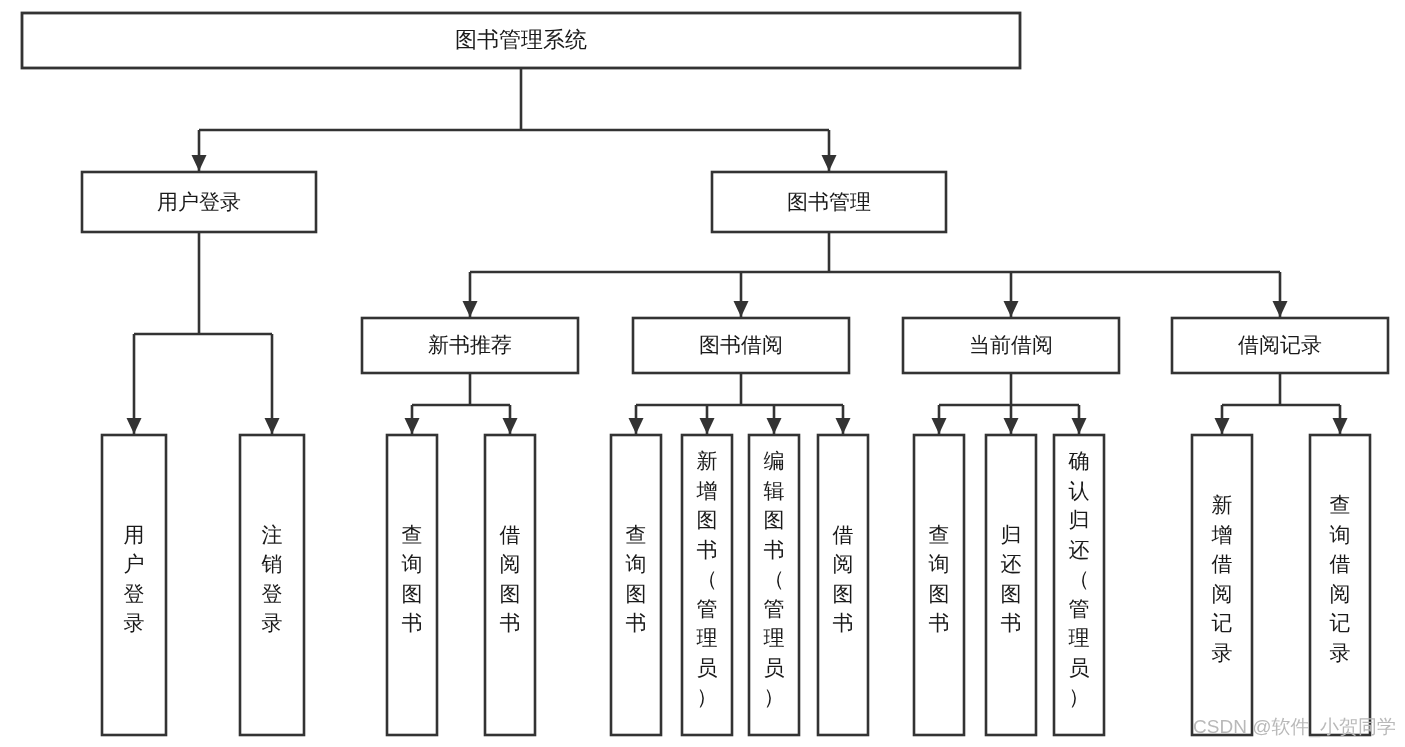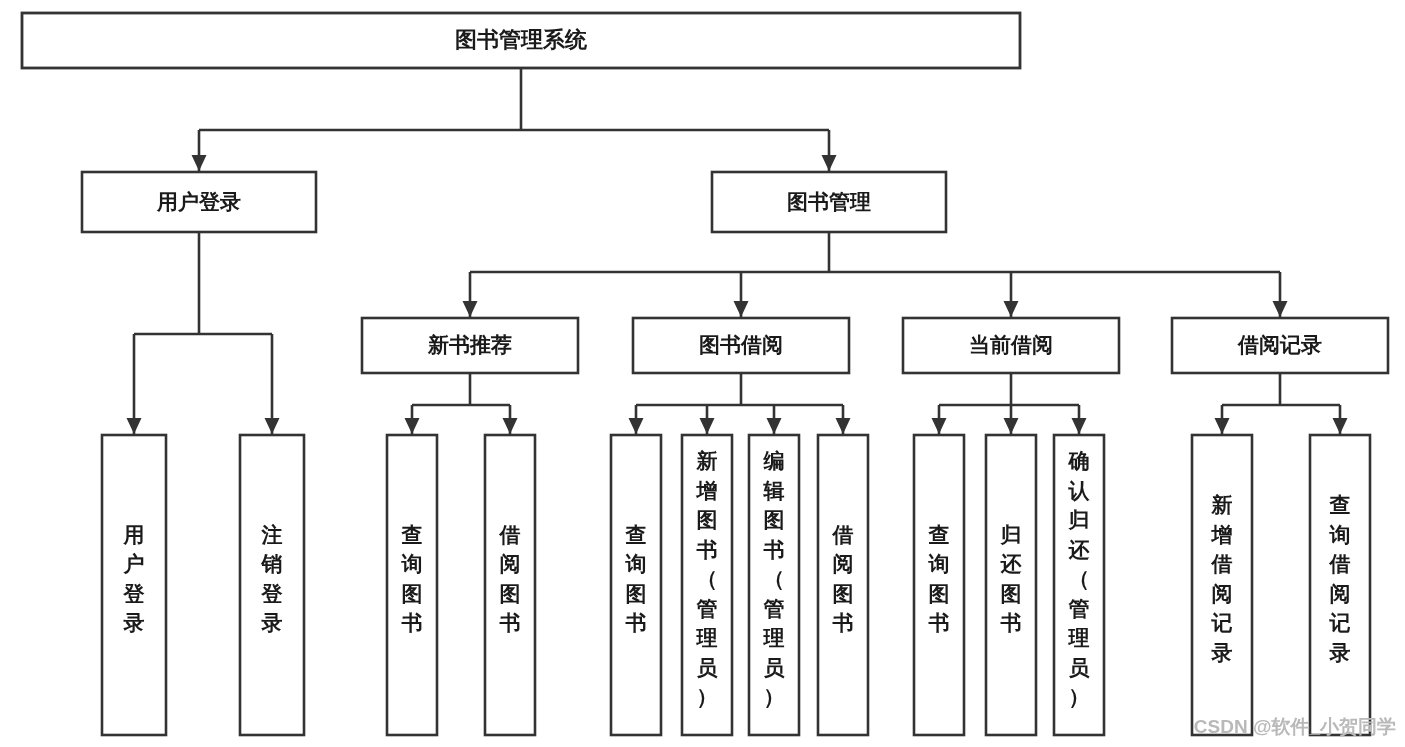--- a/index.html
+++ b/index.html
@@ -12,21 +12,20 @@
     width: 1405px;
     height: 747px;
     font-family: "Liberation Sans", "DejaVu Sans", sans-serif;
     overflow: hidden;
   }
   #diagram-root {
     position: relative;
     width: 1405px;
     height: 747px;
     background: #ffffff;
-    font-weight: bold;
   }
   svg#diagram-svg {
     position: absolute;
     left: 0;
     top: 0;
     width: 1405px;
     height: 747px;
     display: block;
   }
   .node-box {

